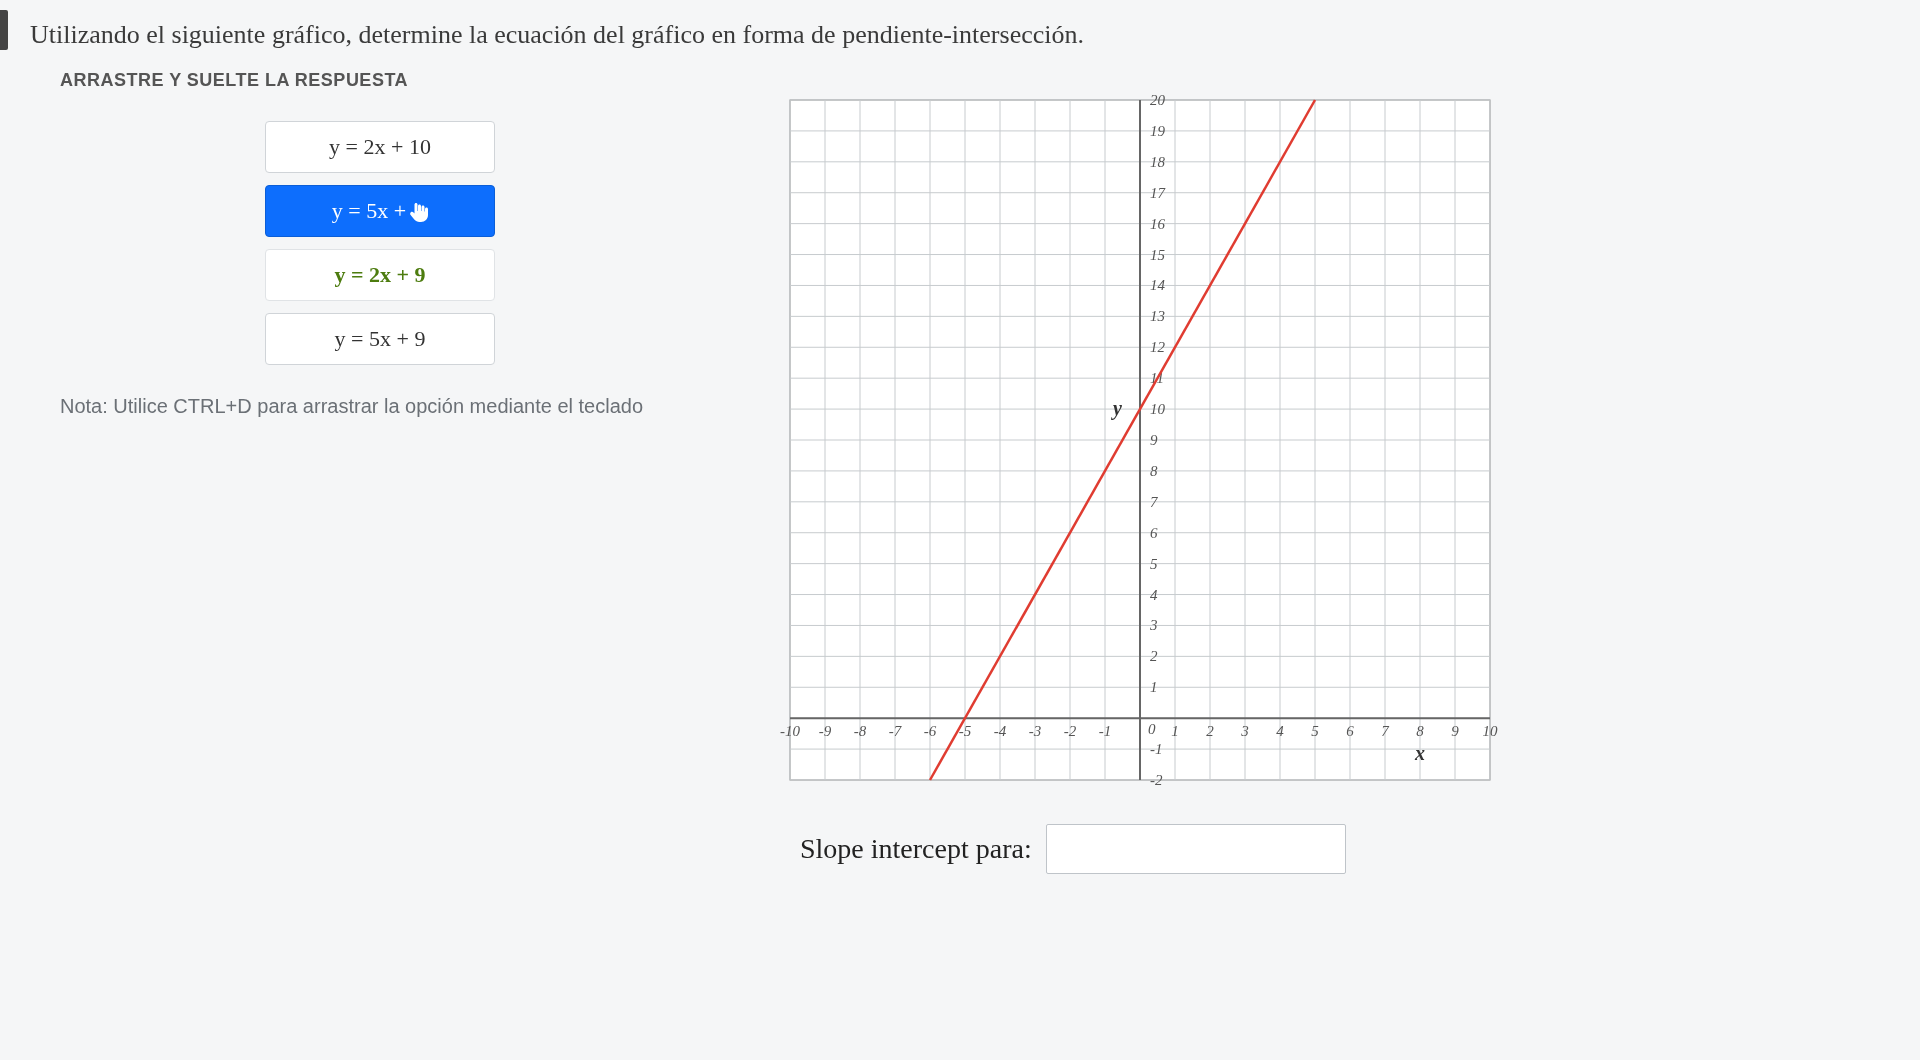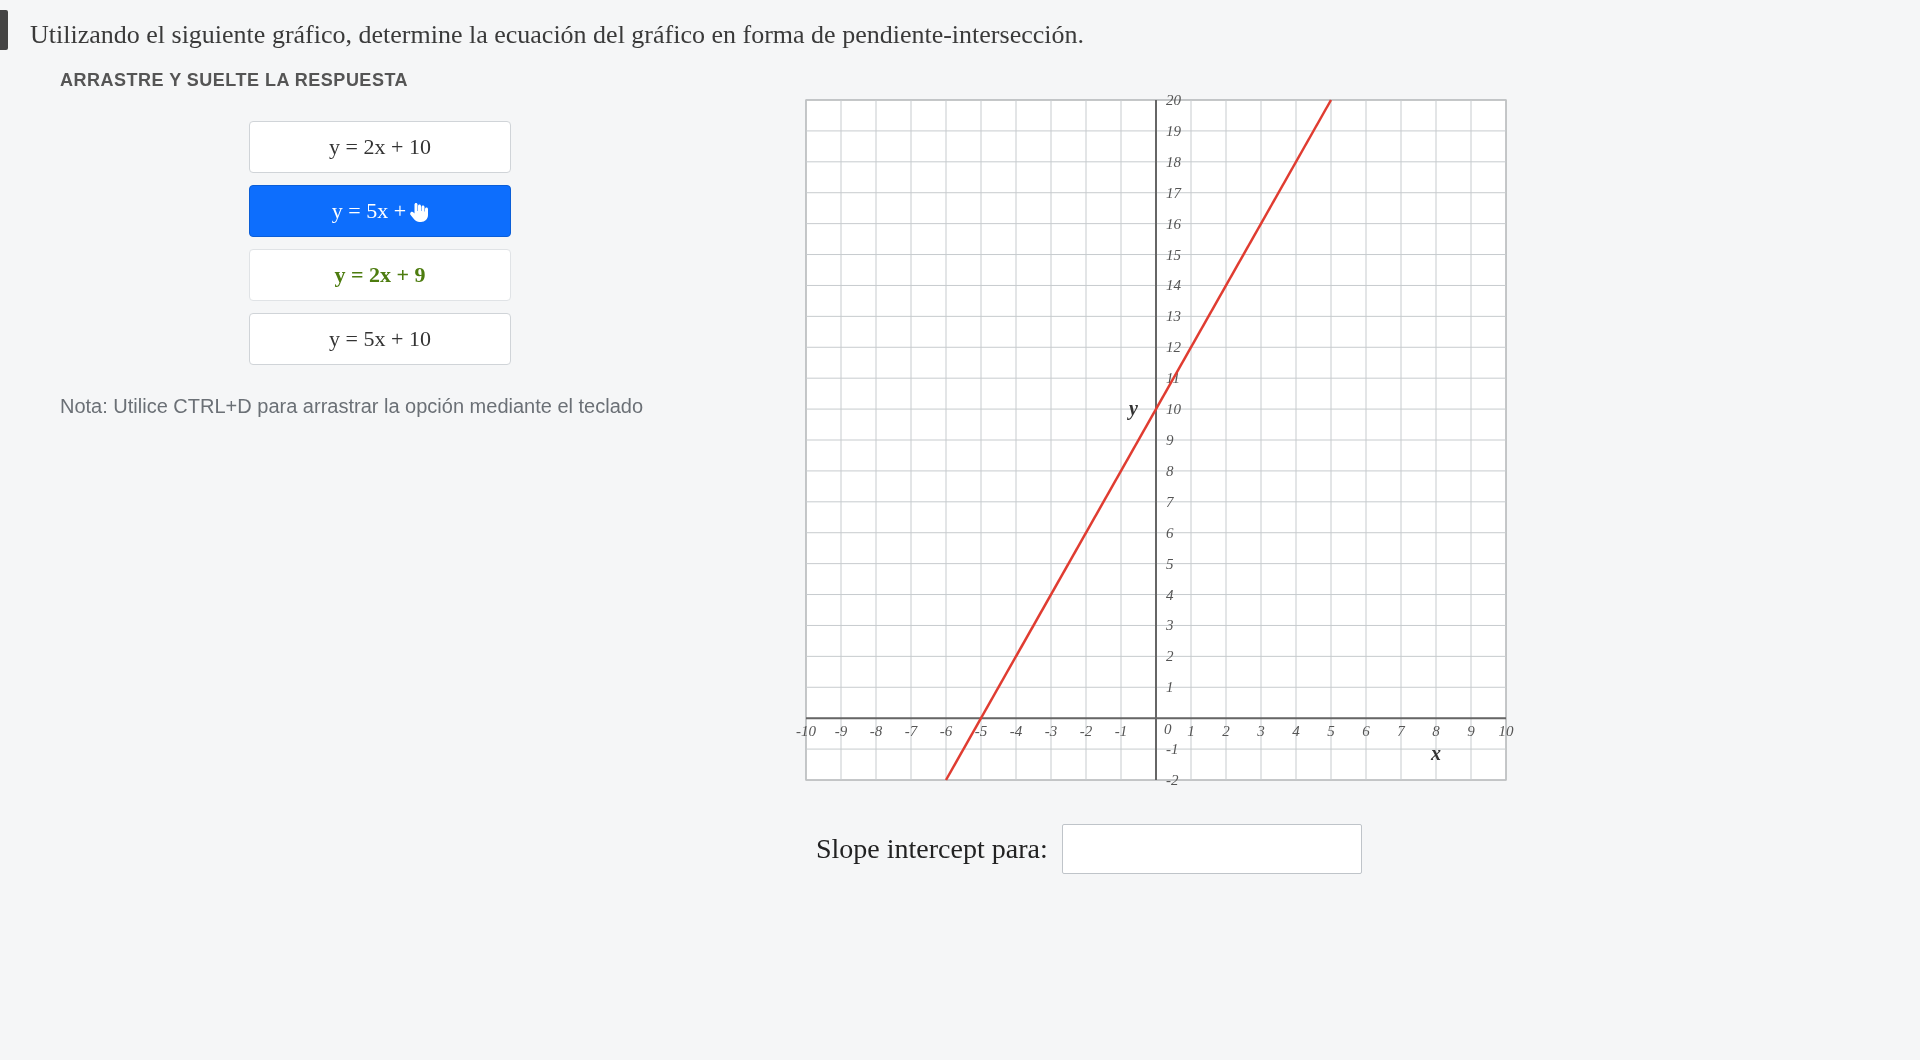--- a/index.html
+++ b/index.html
@@ -24,40 +24,40 @@
   .question {
     font-size: 26px;
     color: #3a3a3a;
     padding: 20px 40px 10px 30px;
     font-weight: 400;
     font-family: Liberation Serif, serif;
   }
   .content {
     display: flex;
     padding: 10px 40px 0 60px;
-    gap: 76px;
+    gap: 60px;
   }
   .left-col {
     flex: 0 0 640px;
   }
   .drag-title {
     font-size: 18px;
     font-weight: 700;
     color: #555;
     letter-spacing: .5px;
     margin-bottom: 30px;
   }
   .options {
     display: flex;
     flex-direction: column;
     gap: 12px;
     align-items: center;
   }
   .option {
-    width: 262px;
+    width: 230px;
     padding: 12px 26px;
     border: 1px solid #d0d4d8;
     border-radius: 4px;
     background: #fff;
     font-family: "Cambria Math", "Times New Roman", serif;
     font-size: 22px;
     text-align: center;
     cursor: grab;
     user-select: none;
     color: #333;
@@ -134,21 +134,21 @@
         <span class="hand-icon">
           <svg width="18" height="20" viewBox="0 0 18 20">
               <path fill="#fff" d="M6 1c.8 0 1.5.7 1.5 1.5V9h.5V4c0-.8.7-1.5 1.5-1.5S11 3.2 11 4v5h.5V5c0-.8.7-1.5 1.5-1.5s1.5.7 1.5 1.5v4.5H15V7c0-.8.7-1.5 1.5-1.5S18 6.2 18 7v6c0 3.9-3.1 7-7 7H9.5c-2 0-3.9-.9-5.2-2.4L.6 13c-.7-.8-.6-2 .2-2.7.8-.7 2-.6 2.7.2l1 1.1V2.5C4.5 1.7 5.2 1 6 1z"></path>
             </svg>
         </span>
       </div>
       <div class="option dim">
         <span>y = 2x + 9</span>
       </div>
       <div class="option">
-        <span>y = 5x + 10</span>
+        <span>y = 5x + 9</span>
       </div>
     </div>
 
     <div class="note">Nota: Utilice CTRL+D para arrastrar la opción mediante el teclado</div>
   </div>
 
   <div class="right-col">
     <svg class="graph" id="graph" width="760" height="740">
         <rect x="30" y="30" width="700" height="680" fill="#fff" stroke="#888" stroke-width="1"></rect>
         <line x1="30" y1="710" x2="30" y2="30" stroke="#c7cbce" stroke-width="1"></line>

